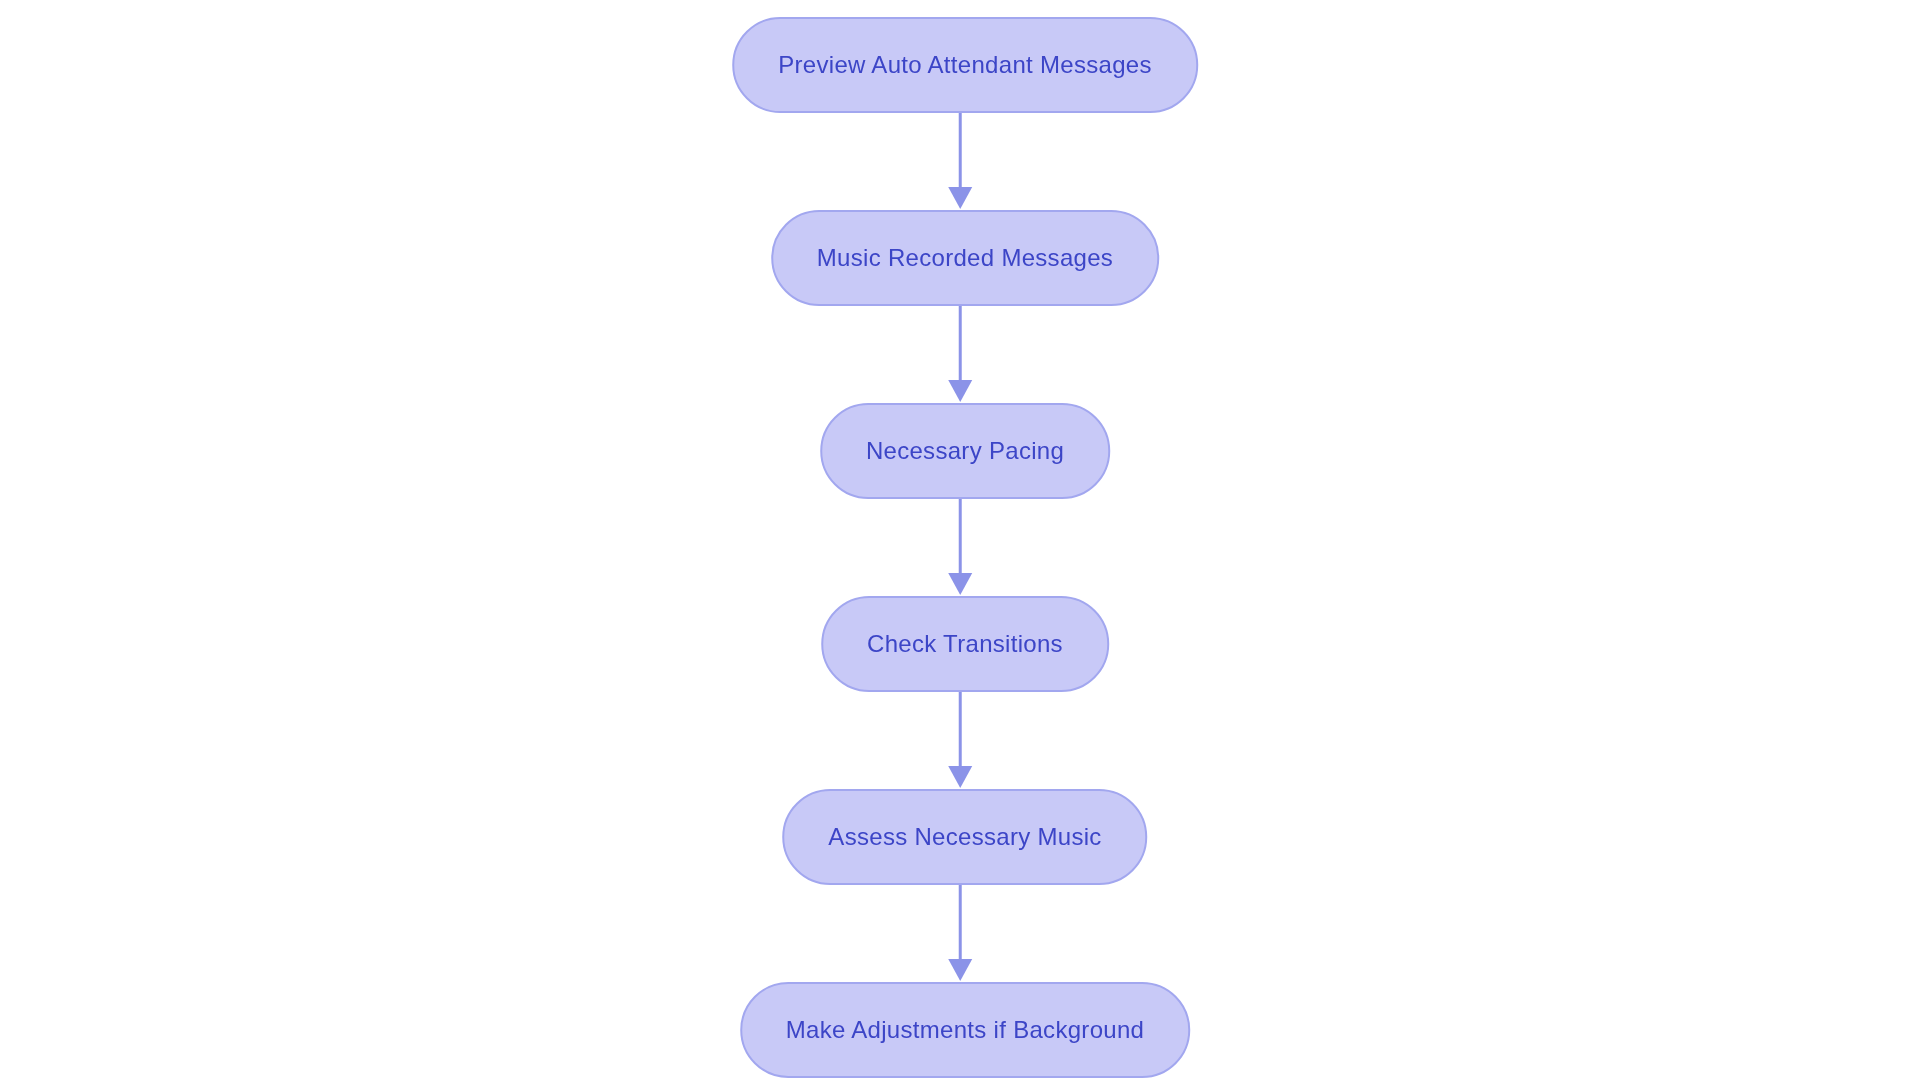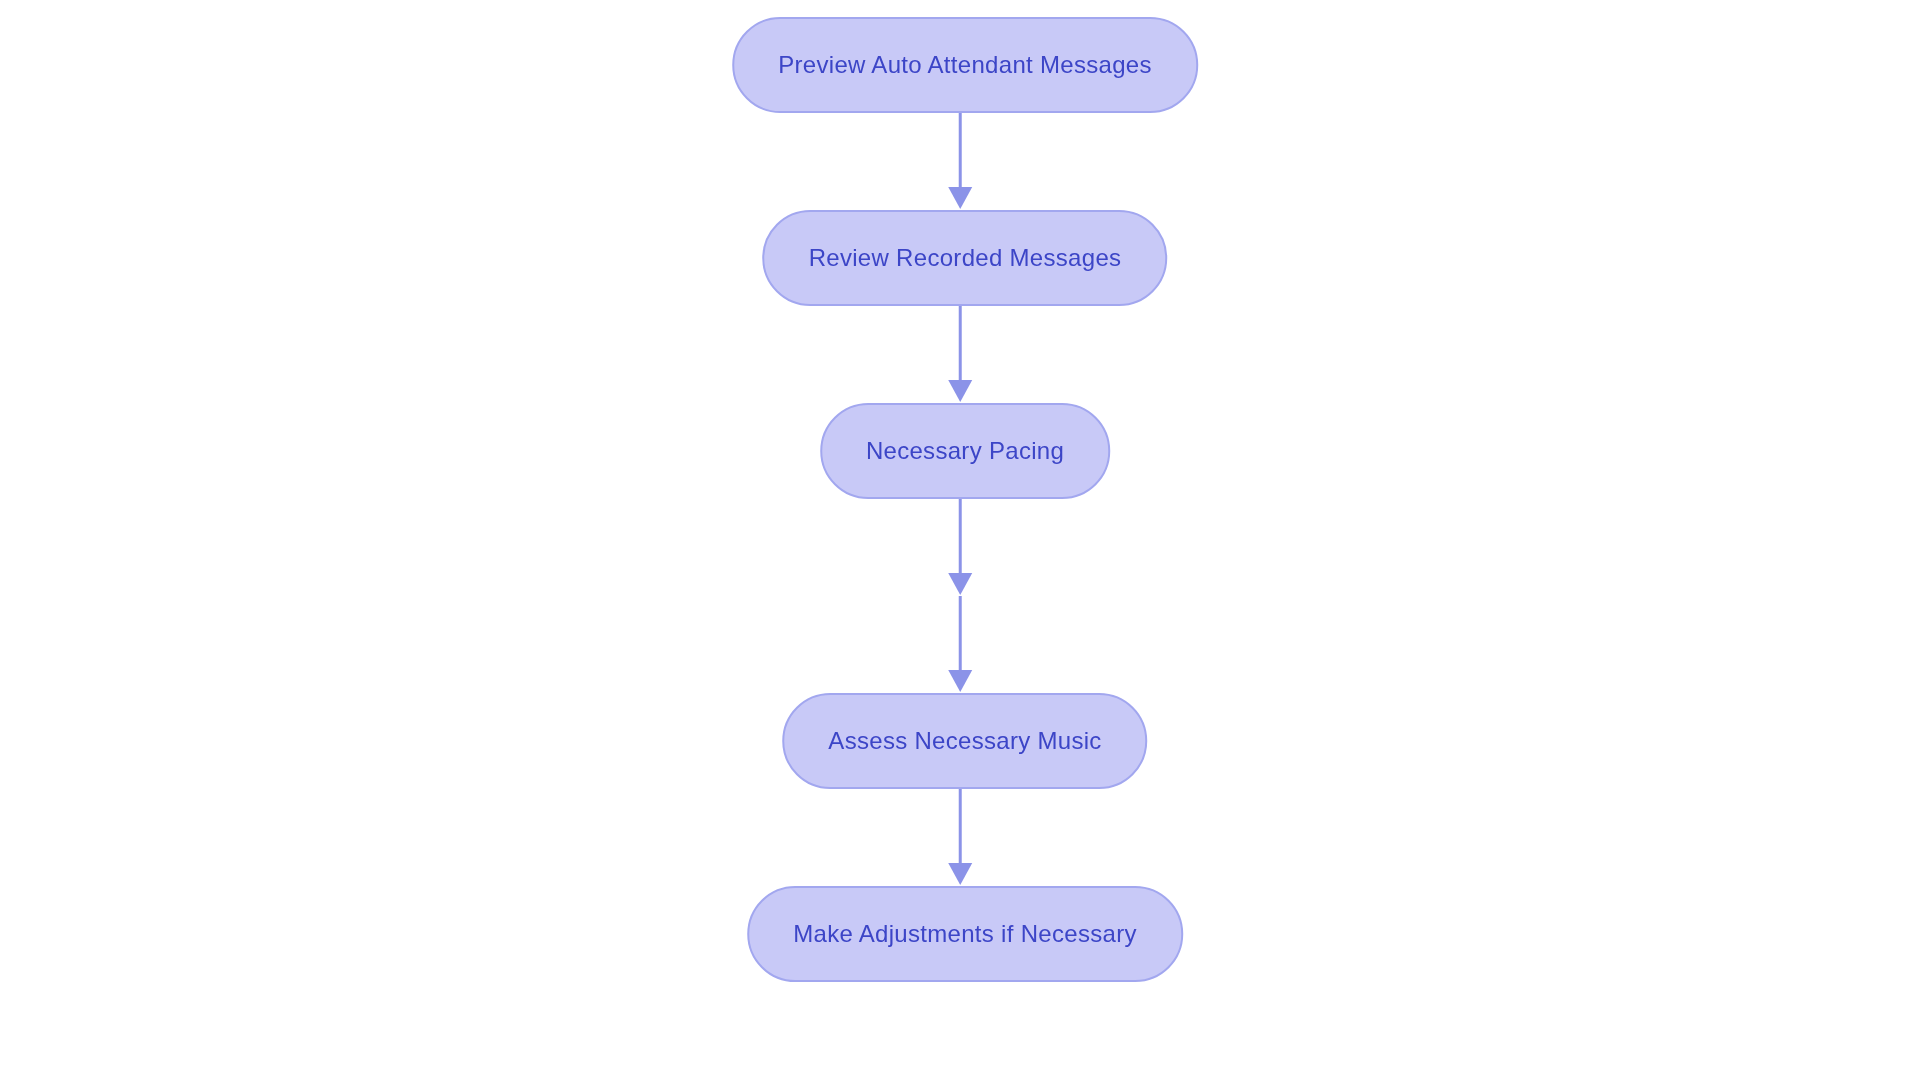--- a/index.html
+++ b/index.html
@@ -78,58 +78,61 @@
     </div>
 
     <div class="connector">
       <svg width="26" height="97" viewBox="0 0 26 97" aria-hidden="true">
         <line x1="13" y1="0" x2="13" y2="76"></line>
         <polygon points="1,74 25,74 13,96"></polygon>
       </svg>
     </div>
 
     <div class="node">
-      <span class="node-label">Review Recorded Messages</span>
+      <span class="node-label">Music Recorded Messages</span>
     </div>
 
     <div class="connector">
       <svg width="26" height="97" viewBox="0 0 26 97" aria-hidden="true">
         <line x1="13" y1="0" x2="13" y2="76"></line>
         <polygon points="1,74 25,74 13,96"></polygon>
       </svg>
     </div>
 
     <div class="node">
       <span class="node-label">Necessary Pacing</span>
     </div>
 
     <div class="connector">
       <svg width="26" height="97" viewBox="0 0 26 97" aria-hidden="true">
         <line x1="13" y1="0" x2="13" y2="76"></line>
         <polygon points="1,74 25,74 13,96"></polygon>
       </svg>
     </div>
 
+    <div class="node">
+      <span class="node-label">Check Transitions</span>
+    </div>
 
     <div class="connector">
       <svg width="26" height="97" viewBox="0 0 26 97" aria-hidden="true">
         <line x1="13" y1="0" x2="13" y2="76"></line>
         <polygon points="1,74 25,74 13,96"></polygon>
       </svg>
     </div>
 
     <div class="node">
       <span class="node-label">Assess Necessary Music</span>
     </div>
 
     <div class="connector">
       <svg width="26" height="97" viewBox="0 0 26 97" aria-hidden="true">
         <line x1="13" y1="0" x2="13" y2="76"></line>
         <polygon points="1,74 25,74 13,96"></polygon>
       </svg>
     </div>
 
     <div class="node">
-      <span class="node-label">Make Adjustments if Necessary</span>
+      <span class="node-label">Make Adjustments if Background</span>
     </div>
 
   </div>
 </div>
 
 </body></html>

